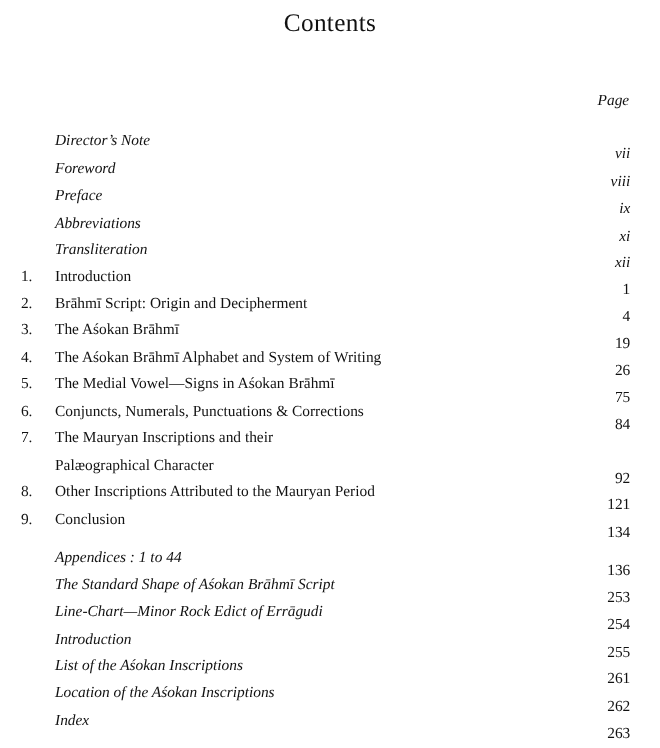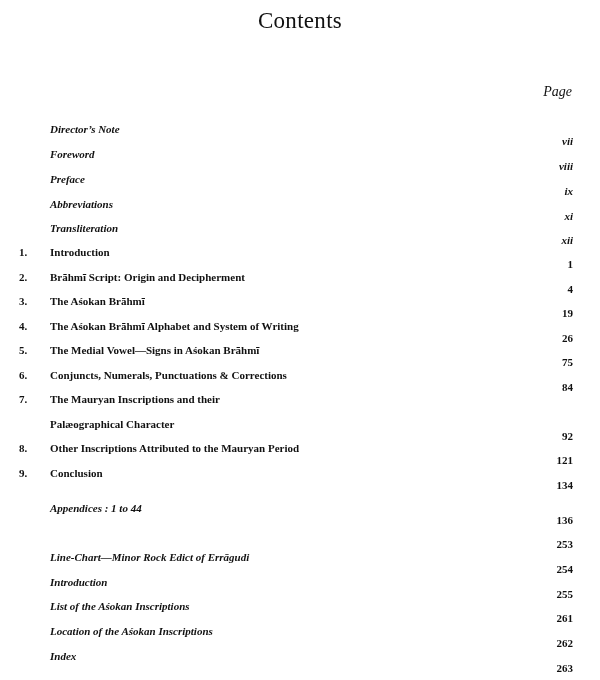--- a/index.html
+++ b/index.html
@@ -1,21 +1,21 @@
 <!DOCTYPE html>
 <html><head>
 <meta charset="utf-8">
 <style>
   html, body { margin:0; padding:0; background:#fff; }
   body { width:600px; height:680px; position:relative; overflow:hidden;
          font-family: "Liberation Serif", "DejaVu Serif", serif; color:#111; }
   .title { position:absolute; top:8px; left:0; width:600px; text-align:center;
            font-size:23px; letter-spacing:0.3px; }
   .page-hdr { position:absolute; top:84px; right:28px; font-style:italic; font-size:14px; }
-  .row { position:absolute; left:0; width:600px; height:24px; font-size:11px; line-height:24px;font-weight:bold; }
+  .row { position:absolute; left:0; width:600px; height:24px; font-size:14px; line-height:24px; }
   .row .num { position:absolute; left:19px; }
   .row .label { position:absolute; left:50px; white-space:nowrap; }
   .row .pg { position:absolute; right:27px; text-align:right;margin-top:12px; }
   .it { font-style:italic; }
 </style>
 </head>
 <body>
 
 <div class="title">Contents</div>
 <div class="page-hdr">Page</div>
@@ -88,20 +88,21 @@
   <span class="num">9.</span>
   <span class="label">Conclusion</span>
   <span class="pg">134</span>
 </div>
 
 <div class="row it" style="top:496px">
   <span class="label">Appendices :  1 to 44</span>
   <span class="pg" style="font-style:normal">136</span>
 </div>
 <div class="row it" style="top:520px">
+  <span class="label">The Standard Shape of Aśokan Brāhmī Script</span>
   <span class="pg" style="font-style:normal">253</span>
 </div>
 <div class="row it" style="top:545px">
   <span class="label">Line-Chart—Minor Rock Edict of Errāgudi</span>
   <span class="pg" style="font-style:normal">254</span>
 </div>
 <div class="row it" style="top:570px">
   <span class="label">Introduction</span>
   <span class="pg" style="font-style:normal">255</span>
 </div>

